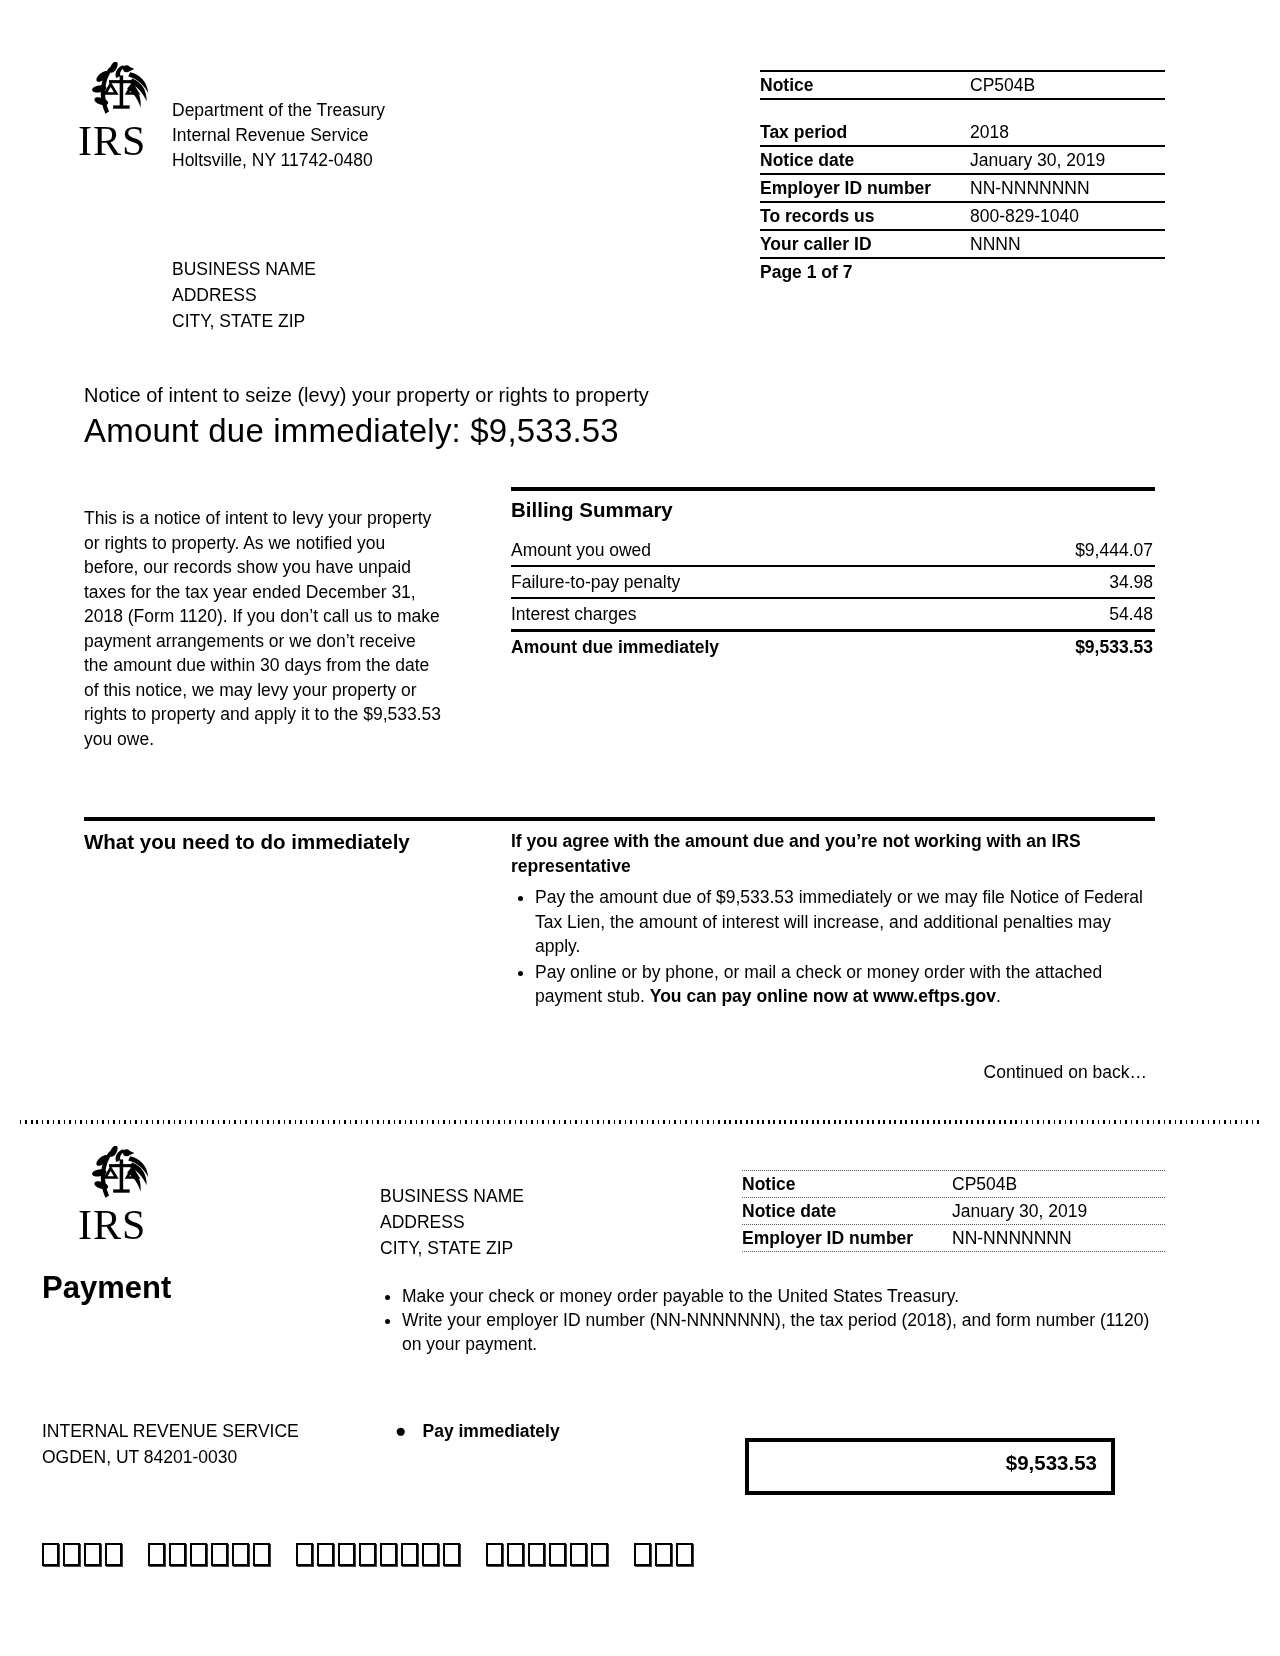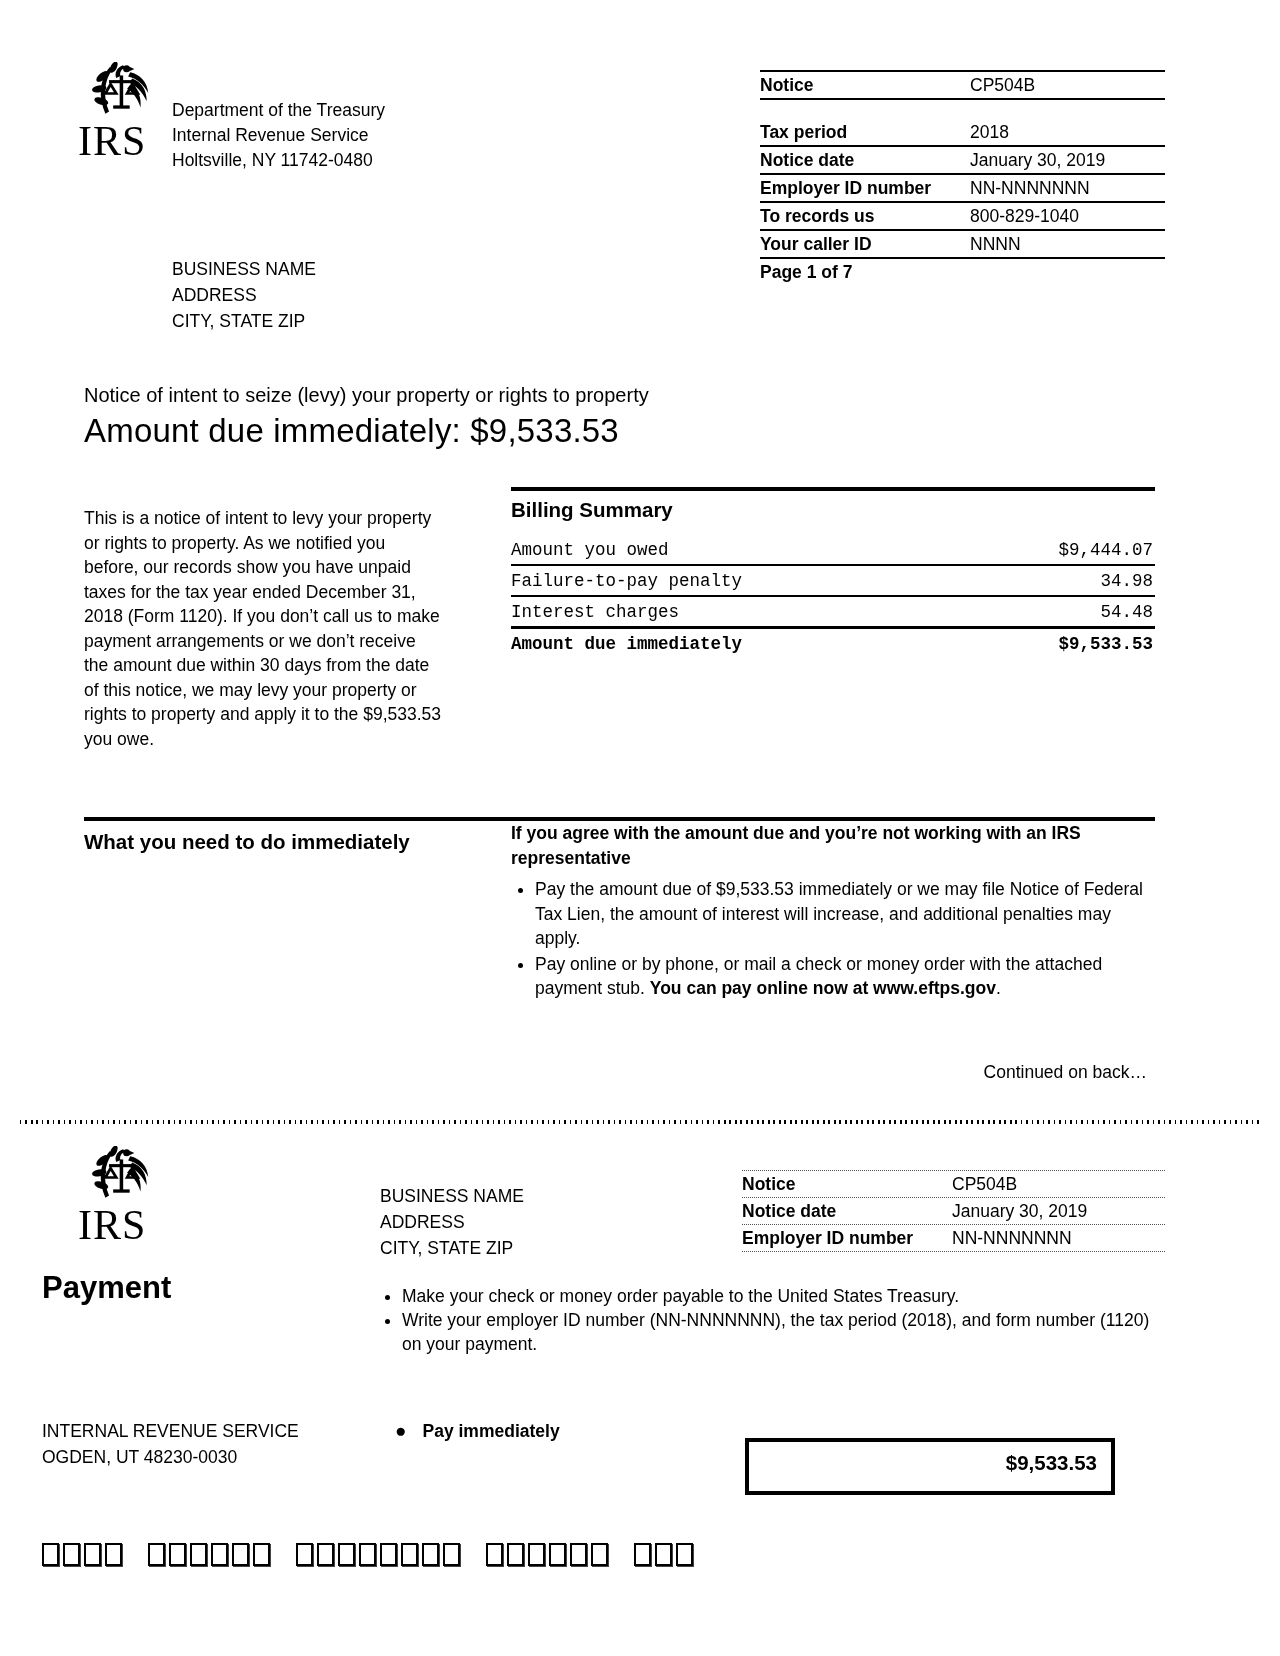--- a/index.html
+++ b/index.html
@@ -34,28 +34,28 @@
 
   
   .subtitle { position:absolute; left:84px; top:384px; font-size:20px; }
   .big-title { position:absolute; left:84px; top:412px; font-size:33px; letter-spacing:.2px; }
 
   
   .intro { position:absolute; left:84px; top:506px; width:360px; line-height:24.5px; }
   .billing { position:absolute; left:511px; top:487px; width:644px; border-top:4px solid #000; }
   .billing h2 { font-size:20.5px; font-weight:bold; padding-top:7px; }
   .billing .btable { margin-top:13px; }
-  .brow { display:flex; justify-content:space-between; padding:5px 2px 4px 0; border-bottom:2px solid #000;font-family:Liberation Mono, monospace; }
+  .brow { display:flex; justify-content:space-between; padding:5px 2px 4px 0; border-bottom:2px solid #000; }
   .brow.last-line { border-bottom-width:3px; }
   .brow.total { border-bottom:none; font-weight:bold; }
 
   
   .actions { position:absolute; left:84px; top:817px; width:1071px; border-top:4px solid #000; }
   .actions .left-h { position:absolute; left:0; top:9px; font-size:20.5px; font-weight:bold; }
-  .actions .right-col { margin-left:427px; width:644px; }
+  .actions .right-col { margin-left:427px; padding-top:8px; width:644px; }
   .actions h3 { font-size:17.5px; font-weight:bold; line-height:25px; max-width:618px; }
   .actions ul { margin:6px 0 0 0; padding-left:24px; line-height:24.5px; }
   .actions li { margin-bottom:1px; }
   .continued { position:absolute; right:8px; top:241px; }
 
   
   .perforation {
     position:absolute; left:20px; right:20px; top:1120px; height:4px;
     background:repeating-linear-gradient(90deg, #000 0 1.5px, transparent 1.5px 5.5px);
   }
@@ -245,21 +245,21 @@
 
   <div class="stub-bullets">
     <ul>
       <li>Make your check or money order payable to the United States Treasury.</li>
       <li>Write your employer ID number (NN-NNNNNNN), the tax period (2018), and form number (1120) on your payment.</li>
     </ul>
   </div>
 
   <div class="remit">
     <div>INTERNAL REVENUE SERVICE</div>
-    <div>OGDEN, UT 48230-0030</div>
+    <div>OGDEN, UT 84201-0030</div>
   </div>
 
   <div class="pay-line">
     <span class="dot">●</span><span>Pay immediately</span>
   </div>
 
   <div class="amount-box">$9,533.53</div>
 
   <div class="scanline">
       <div class="scan-group">

